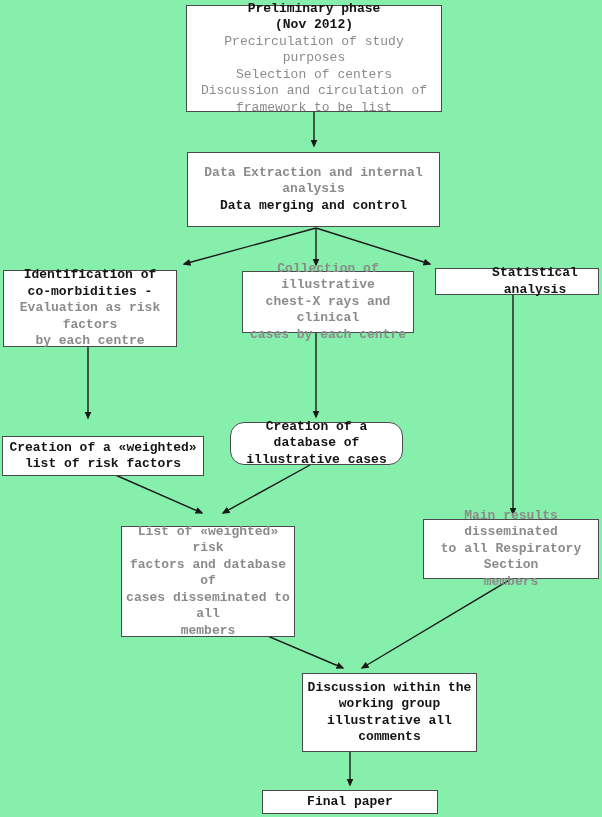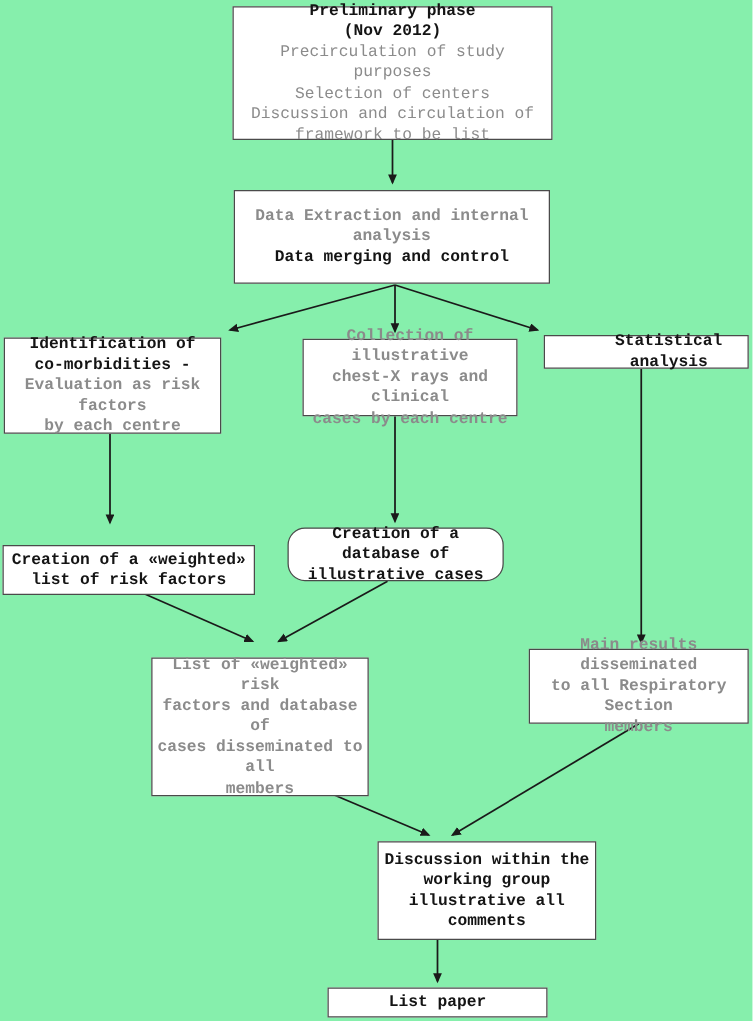--- a/index.html
+++ b/index.html
@@ -111,16 +111,16 @@
   </div>
 
   <div class="node n-discussion">
     <div class="b">Discussion within the</div>
     <div class="b">working group</div>
     <div class="b">illustrative all</div>
     <div class="b">comments</div>
   </div>
 
   <div class="node n-final">
-    <div class="b">List paper</div>
+    <div class="b">Final paper</div>
   </div>
 
 </div>
 
 </body></html>

